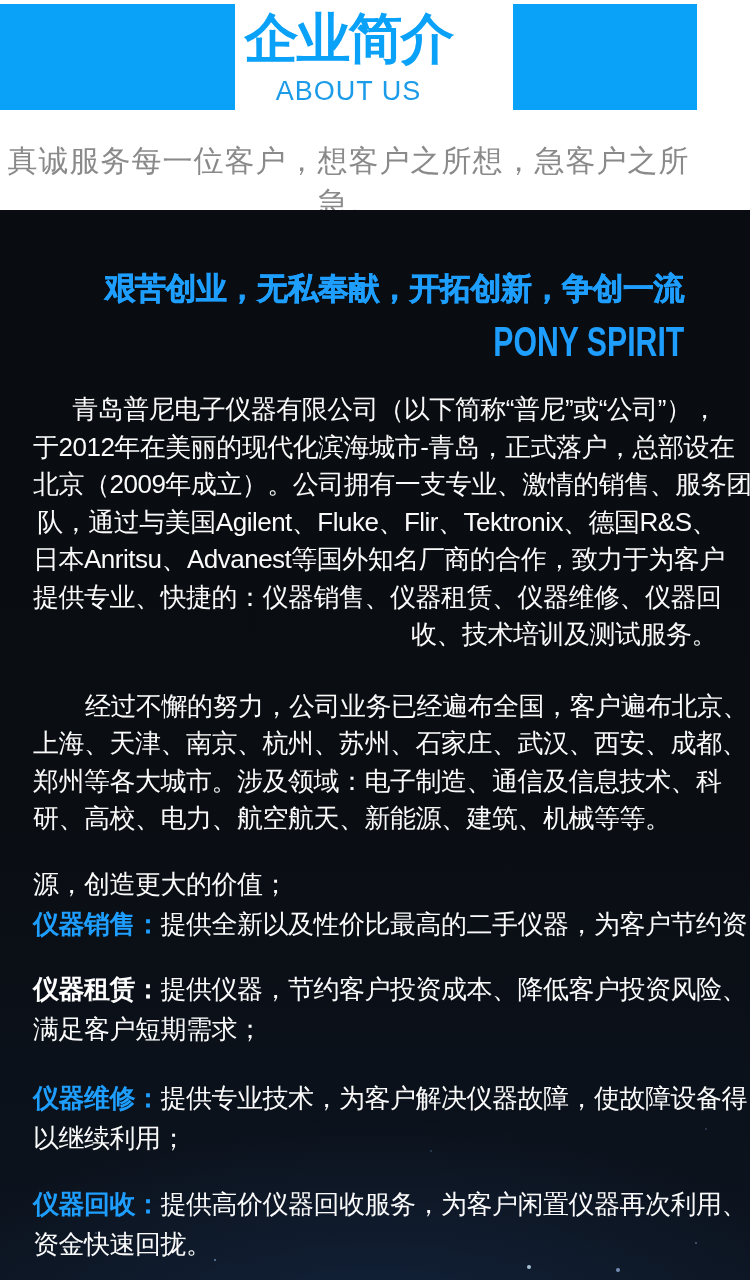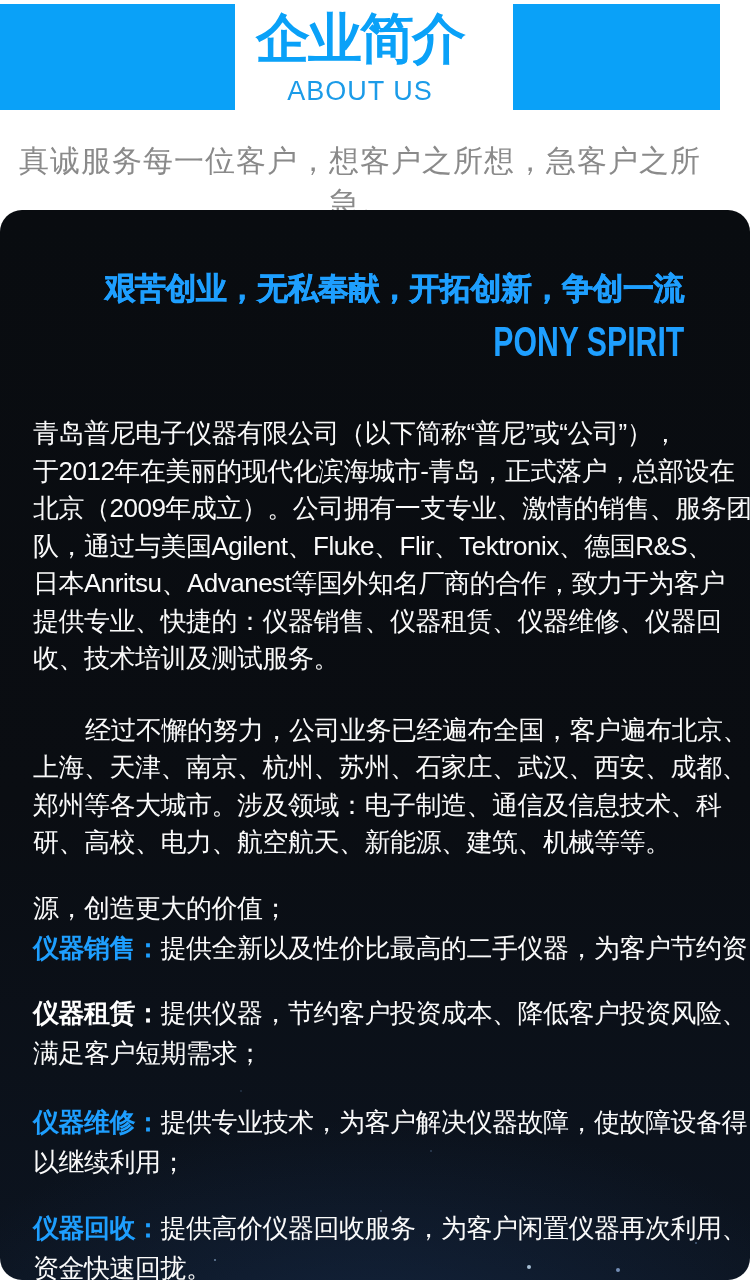--- a/index.html
+++ b/index.html
@@ -3,21 +3,21 @@
 <meta charset="utf-8">
 <style>
   html,body{margin:0;padding:0;}
   body{
     width:750px;height:1280px;overflow:hidden;background:#ffffff;
     font-family:"Liberation Sans","DejaVu Sans",sans-serif;
   }
   .page{width:750px;height:1280px;position:relative;}
 
   
-  .header{position:relative;width:697px;height:210px;background:#ffffff;padding-left:23px;}
+  .header{position:relative;width:697px;height:210px;background:#ffffff;}
   .block{position:absolute;top:4px;height:106px;background:#0aa1f8;}
   .block.left{left:0;width:235px;}
   .block.right{left:513px;right:0;}
   .title{
     position:absolute;top:6px;left:0;width:100%;margin:0;text-align:center;
     font-size:54px;line-height:64px;font-weight:bold;color:#0aa1f8;letter-spacing:-2px;
   }
   .subtitle{
     position:absolute;top:76px;left:0;width:100%;text-align:center;
     font-size:27px;line-height:31px;color:#1b9be8;letter-spacing:1px;
@@ -27,35 +27,34 @@
     font-size:30px;line-height:42px;color:#8a8a8a;letter-spacing:1px;
   }
 
   
   .dark{
     position:relative;width:750px;height:1070px;box-sizing:border-box;
     padding:62px 33px 0 33px;overflow:hidden;
     background:
       radial-gradient(90% 30% at 50% 106%, rgba(30,60,105,.38), rgba(30,60,105,0) 70%),
       linear-gradient(180deg,#090c10 0%, #0a0d12 55%, #0c1420 100%);
-    border-radius: 22px;
   }
   .slogan{
     margin:0;padding-right:33px;text-align:right;
     font-size:31px;line-height:34px;font-weight:900;letter-spacing:-0.5px;
     color:#1e9fff;-webkit-text-stroke:0.6px #1e9fff;
   }
   .pony-wrap{margin-top:14px;padding-right:33px;text-align:right;line-height:44px;}
   .pony{
     display:inline-block;transform:scaleX(0.72);transform-origin:100% 50%;
     font-size:42px;font-weight:bold;letter-spacing:0;color:#1e9fff;
   }
   .para{margin:0;color:#fafafa;}
   .para .line{white-space:nowrap;font-size:26px;line-height:37.5px;letter-spacing:-0.5px;}
-  .p1{margin-top:42px;}
+  .p1{margin-top:18px;text-align:right;}
   .p2{margin-top:34px;}
   .p2 .line:first-child{text-indent:52px;}
 
   .svc{color:#fafafa;}
   .svc .line{white-space:nowrap;font-size:26px;line-height:40px;letter-spacing:-0.5px;}
   .svc1{margin-top:26px;}
   .svc2{margin-top:25px;}
   .svc3{margin-top:29px;}
   .svc4{margin-top:26px;}
   .svc-label{font-weight:bold;color:#1e9fff;}

